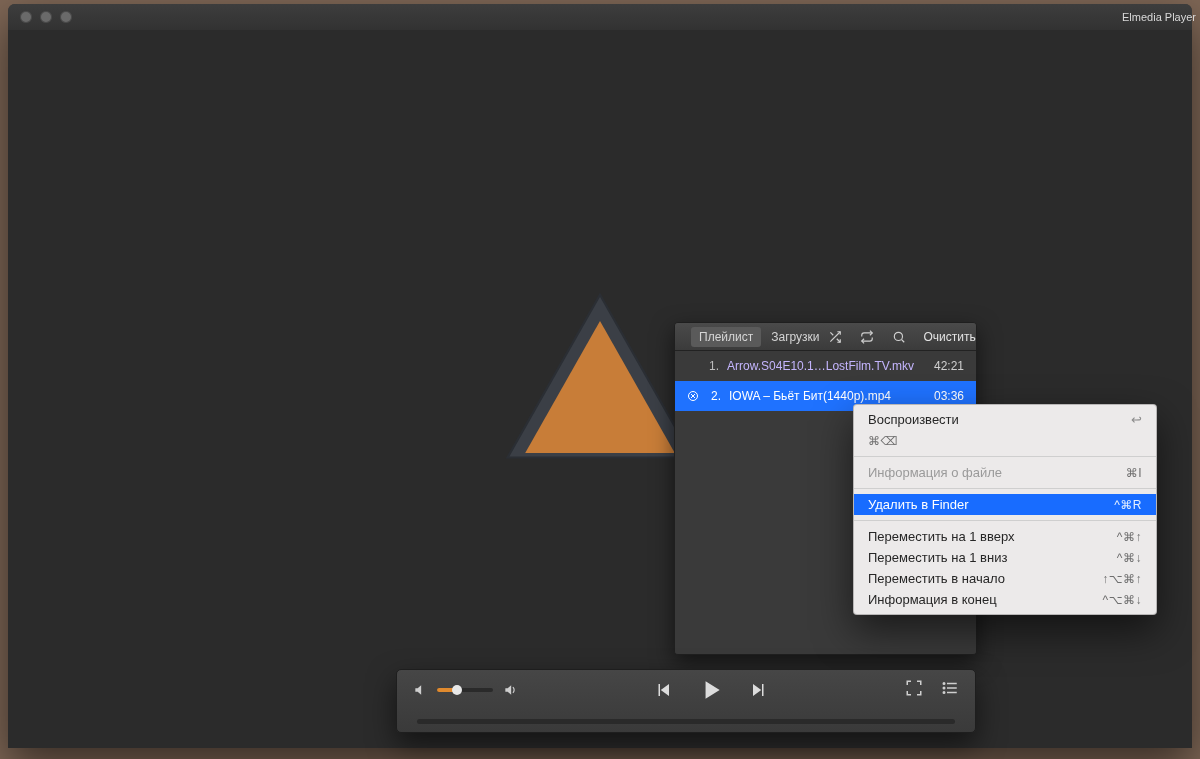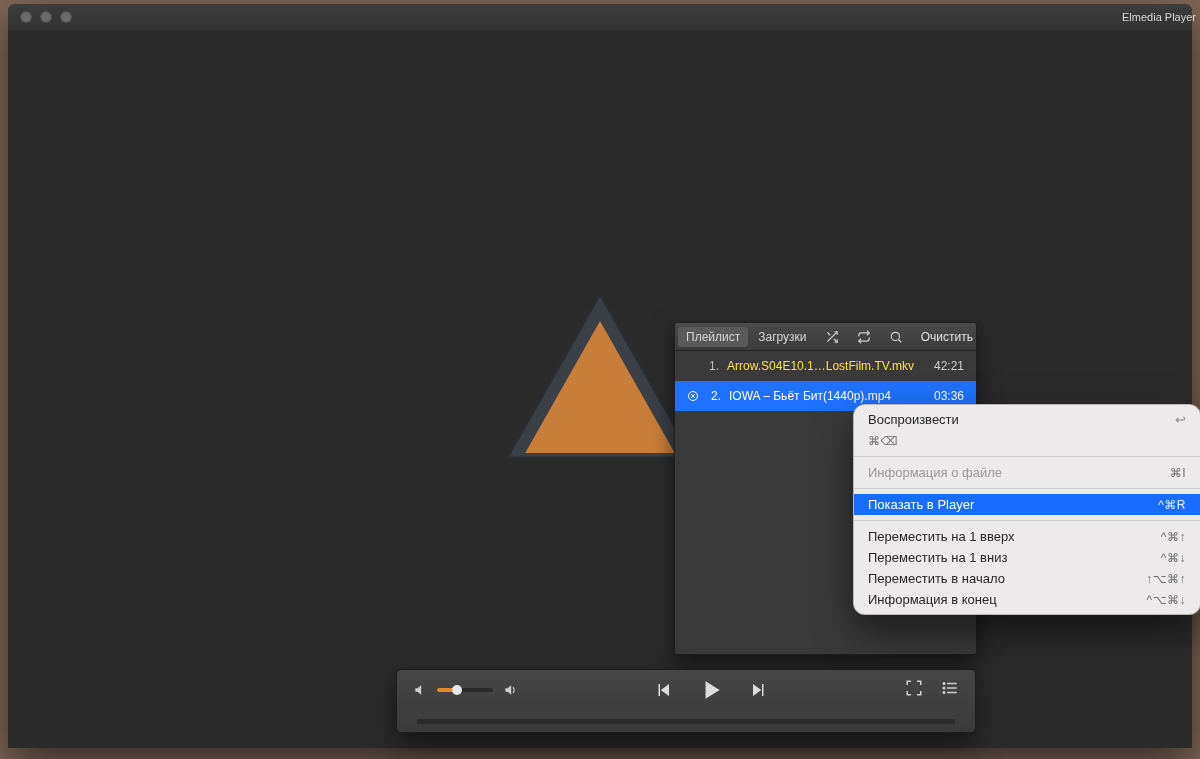--- a/index.html
+++ b/index.html
@@ -7,37 +7,37 @@
   .window{position:absolute;left:8px;top:4px;width:1184px;height:744px;background:#2e2e2e;border-radius:7px;box-shadow:0 18px 44px rgba(0,0,0,.55),inset 0 0 0 1px rgba(255,255,255,.04)}
   .titlebar{position:absolute;left:0;top:0;width:100%;height:26px;border-radius:7px 7px 0 0;background:linear-gradient(#3d3d3d,#323232);display:flex;align-items:center}
   .traffic{display:flex;gap:8px;margin-left:12px}
   .tl{width:12px;height:12px;border-radius:50%;background:#6a6a6a;box-shadow:inset 0 0 0 1px rgba(0,0,0,.3)}
   .title{position:absolute;left:4px;width:100%;text-align:right;color:#d9d9d9;font-size:11px;line-height:26px;pointer-events:none}
   .video{position:absolute;left:0;top:26px;right:0;bottom:0;background:#2b2b2b}
   .logo{position:absolute;left:50%;top:50%;transform:translate(-50%,-48%)}
   .logo svg{width:220px;height:220px;opacity:.9}
 
   .playlist{position:absolute;left:666px;top:318px;width:303px;height:333px;background:#3a3a3a;border:1px solid #1f1f1f;border-radius:4px;box-shadow:0 8px 22px rgba(0,0,0,.55);overflow:hidden;color:#cfcfcf;font-size:12px}
-  .pl-head{height:28px;display:flex;align-items:center;gap:0;padding:0 3px;background:linear-gradient(#4a4a4a,#3b3b3b);border-bottom:1px solid #222}
+  .pl-head{height:28px;display:flex;align-items:center;gap:0;padding:0 16px;background:linear-gradient(#4a4a4a,#3b3b3b);border-bottom:1px solid #222}
   .pl-tabs{display:flex;gap:2px}
   .pl-tab{padding:3px 8px;border-radius:3px;color:#d5d5d5;font-size:12px;cursor:default}
   .pl-tab.active{background:#5a5a5a}
   .pl-actions{margin-left:auto;display:flex;align-items:center;gap:18px}
   .pl-ico{display:inline-flex;color:#cfcfcf}
   .pl-clear{color:#e3e3e3;font-size:12px}
   .pl-list{position:absolute;top:28px;left:0;right:0;bottom:0;background:#3a3a3a}
   .pli{display:flex;align-items:center;height:30px;padding:0 12px;gap:8px;font-size:12px}
   .pli .num{color:#bdbdbd}
-  .pli .name{flex:1;white-space:nowrap;overflow:hidden;text-overflow:ellipsis;color:#fde047}
+  .pli .name{flex:1;white-space:nowrap;overflow:hidden;text-overflow:ellipsis;color:#c4b5fd}
   .pli .dur{color:#cfcfcf}
   .pli.sel{background:#1f72ff;color:#fff}
   .pli.sel .name,.pli.sel .num,.pli.sel .dur{color:#fff}
   .pli .xico{display:inline-flex;margin-right:4px}
 
-  .ctx{position:absolute;left:845px;top:400px;width:348px;background:#eceaea;border:1px solid rgba(0,0,0,.22);border-radius:12px;box-shadow:0 16px 38px rgba(0,0,0,.55);padding:4px 0;font-size:13px;color:#262626}
+  .ctx{position:absolute;left:845px;top:400px;width:304px;background:#eceaea;border:1px solid rgba(0,0,0,.22);border-radius:4px;box-shadow:0 16px 38px rgba(0,0,0,.55);padding:4px 0;font-size:13px;color:#262626}
   .ctx-item{display:flex;align-items:center;height:21px;padding:0 14px}
   .ctx-item.sel{background:#186cff;color:#fff}
   .ctx-item.dis{color:#9a9a9a}
   .ctx-label{flex:1;white-space:nowrap}
   .ctx-sc{color:#6e6e6e;font-size:12px;letter-spacing:.5px}
   .ctx-item.sel .ctx-sc{color:#e6f0ff}
   .ctx-sep{height:1px;margin:5px 0;background:#cfcfcf}
   .ctx-ret{margin-left:auto;color:#8c8c8c}
 
   .controls{position:absolute;left:388px;top:665px;width:580px;height:64px;background:linear-gradient(#464646,#3a3a3a);border:1px solid #1e1e1e;border-radius:5px;box-shadow:0 12px 28px rgba(0,0,0,.55);display:flex;flex-direction:column}
@@ -137,21 +137,21 @@
     <div class="ctx-item">
         <span class="ctx-sc">⌘⌫</span>
       </div>
     <div class="ctx-sep"></div>
     <div class="ctx-item dis">
         <span class="ctx-label">Информация о файле</span>
         <span class="ctx-sc">⌘I</span>
       </div>
     <div class="ctx-sep"></div>
     <div class="ctx-item sel">
-        <span class="ctx-label">Показать в Player</span>
+        <span class="ctx-label">Удалить в Finder</span>
         <span class="ctx-sc">^⌘R</span>
       </div>
     <div class="ctx-sep"></div>
     <div class="ctx-item">
         <span class="ctx-label">Переместить на 1 вверх</span>
         <span class="ctx-sc">^⌘↑</span>
       </div>
     <div class="ctx-item">
         <span class="ctx-label">Переместить на 1 вниз</span>
         <span class="ctx-sc">^⌘↓</span>

